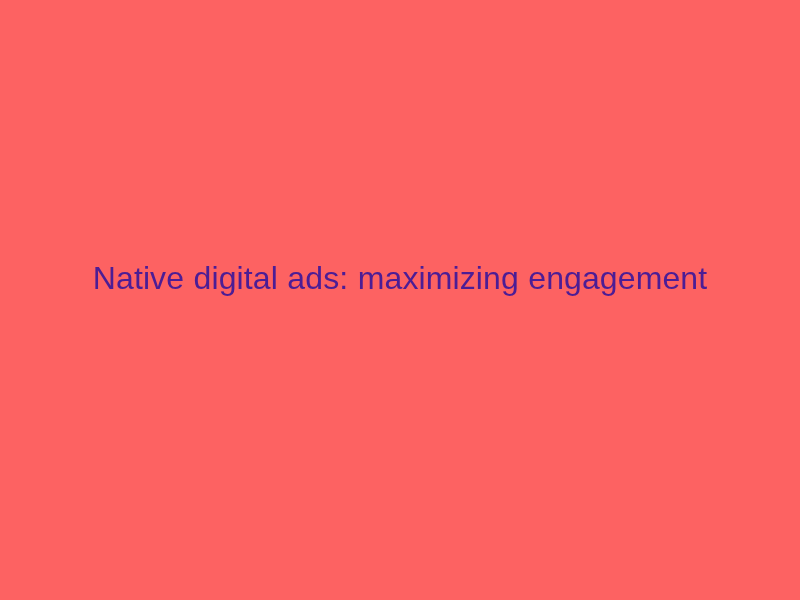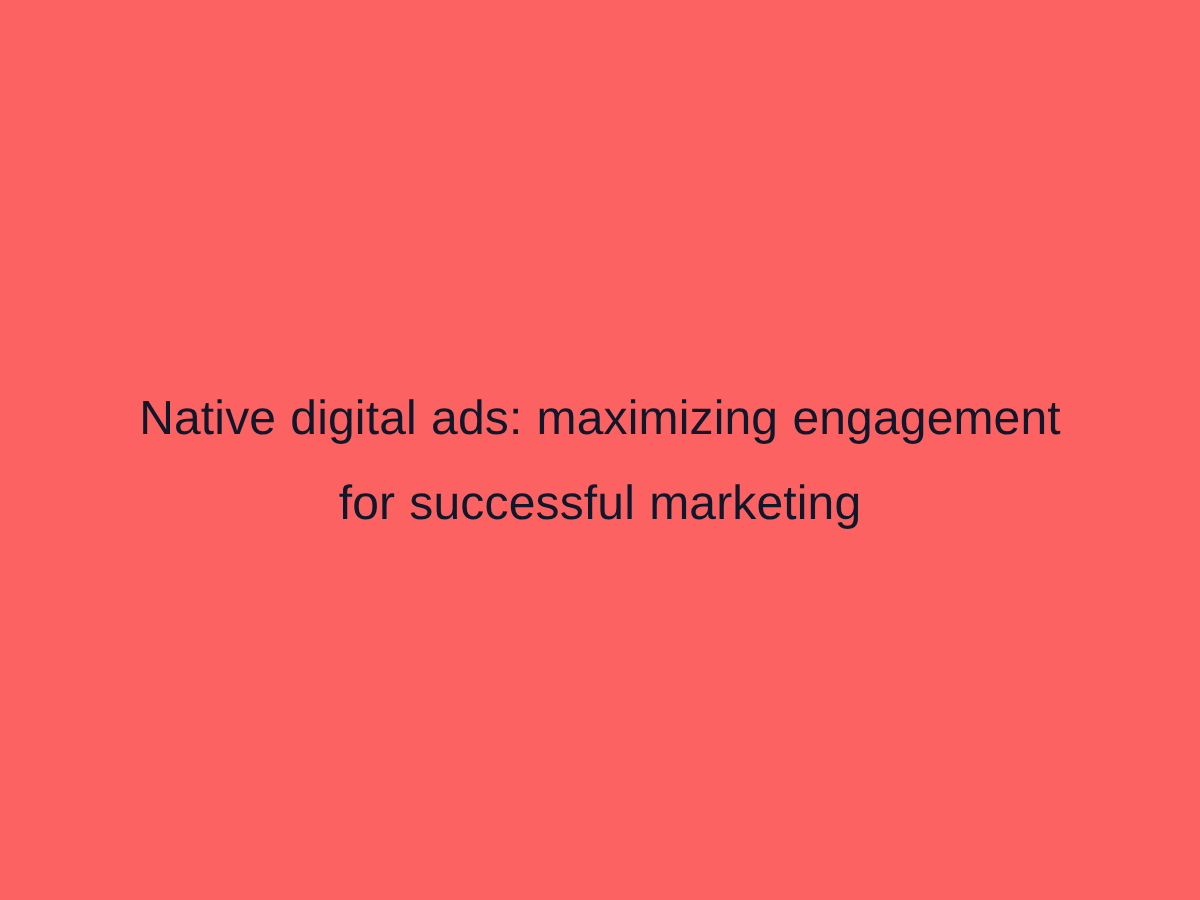--- a/index.html
+++ b/index.html
@@ -55,19 +55,18 @@
     display: block;
   }
 </style>
 </head>
 <body>
 
 <div class="title-card" style="background: rgb(253, 98, 98);">
 
   <div class="headline-block">
 
-    <h1 class="headline" style="color: #0f172a;">
+    <h1 class="headline" style="color: #4c1d95;">
       <span class="headline-line">Native digital ads: maximizing engagement</span>
-      <span class="headline-line">for successful marketing</span>
     </h1>
 
   </div>
 </div>
 
 </body></html>

